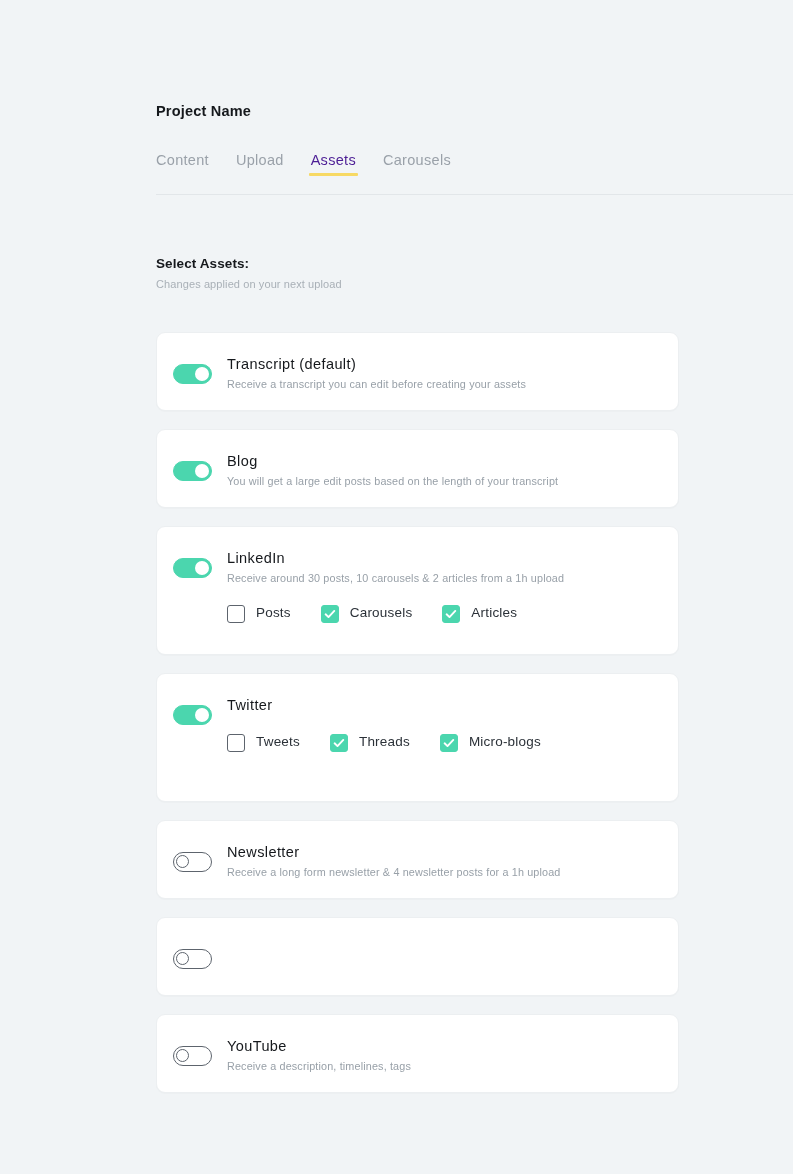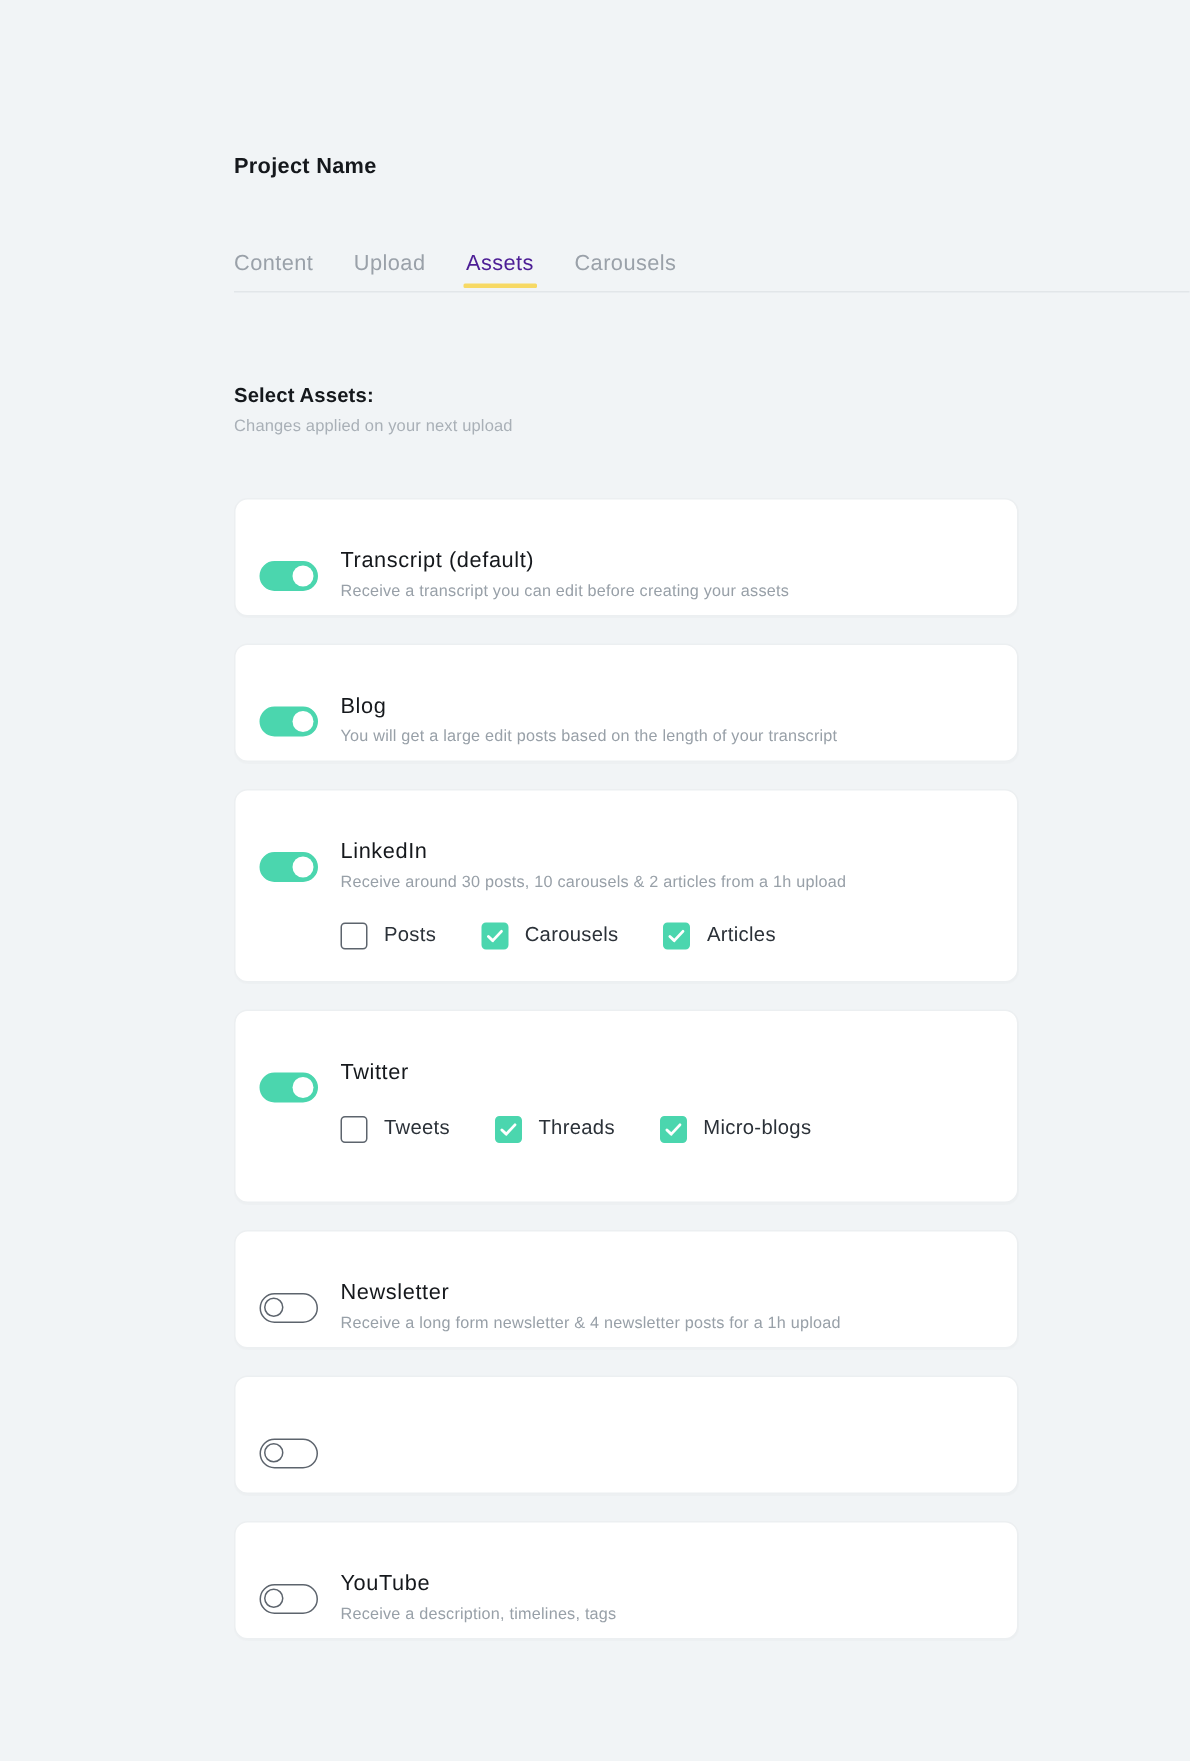--- a/index.html
+++ b/index.html
@@ -30,21 +30,21 @@
     top: 103px;
     font-size: 14.5px;
     font-weight: bold;
     color: #15181c;
     letter-spacing: 0.2px;
   }
 
   .tabbar {
     position: absolute;
     left: 156px;
-    top: 168px;
+    top: 152px;
     display: flex;
     align-items: flex-start;
   }
   .tab {
     font-size: 14.5px;
     color: #9aa1a9;
     letter-spacing: 0.3px;
     padding: 0 0 9px 0;
     margin-right: 27px;
     position: relative;
@@ -111,21 +111,21 @@
     border-radius: 9px;
     margin-bottom: 18px;
     box-shadow: 0 1px 1px rgba(30,40,50,0.02);
   }
   .card.h-small { height: 79px; }
   .card.h-large { height: 129px; }
 
   .card-row {
     display: flex;
     align-items: flex-start;
-    padding: 32px 0 0 0;
+    padding: 22px 0 0 0;
   }
 
   .toggle-wrap {
     width: 70px;
     flex: 0 0 70px;
     display: flex;
     justify-content: center;
     padding-top: 9px;
   }
 

